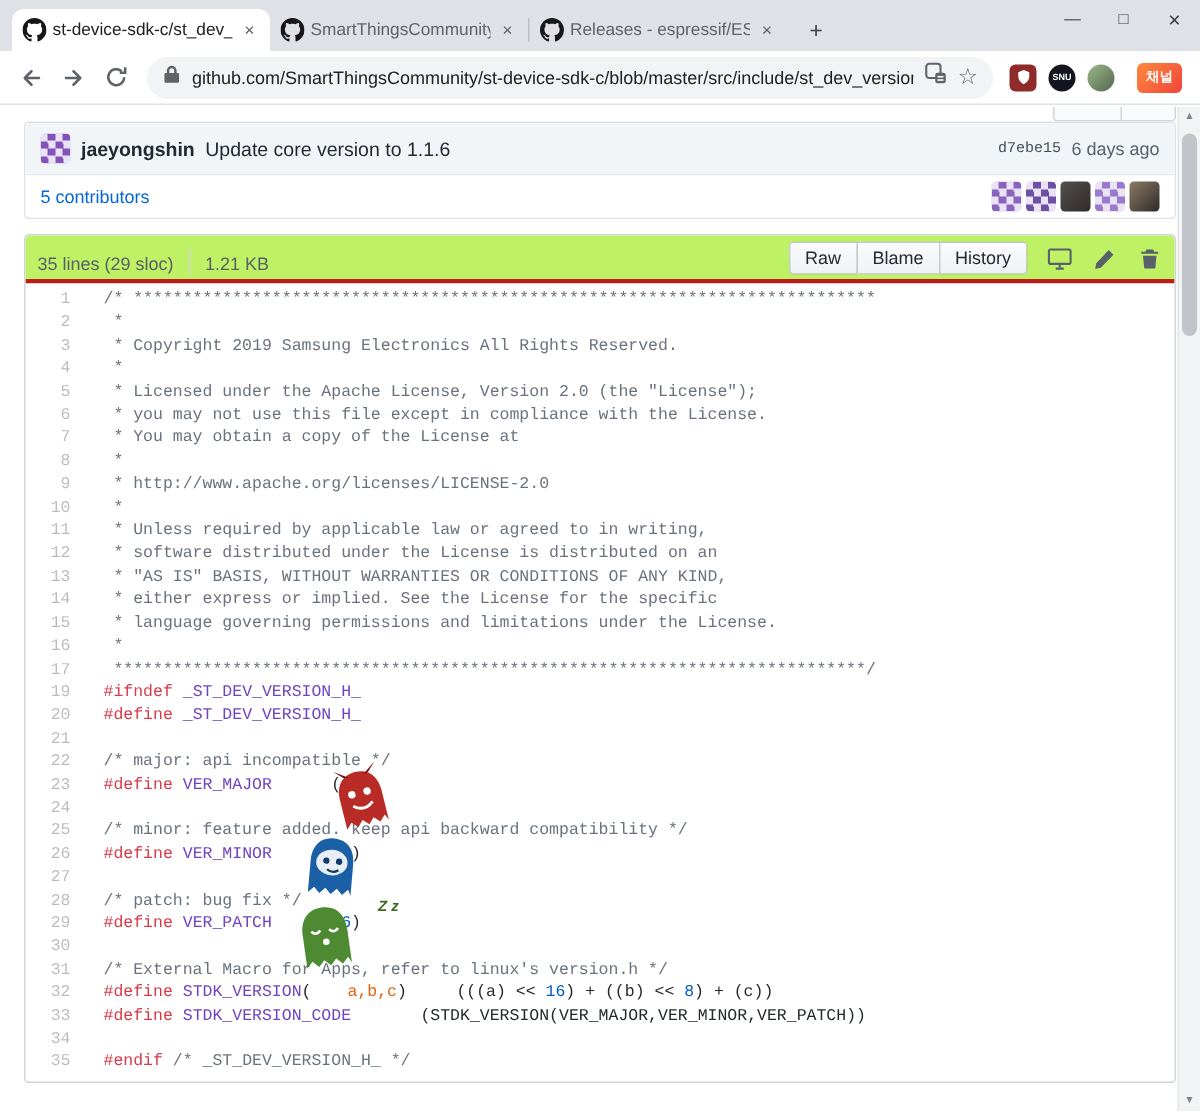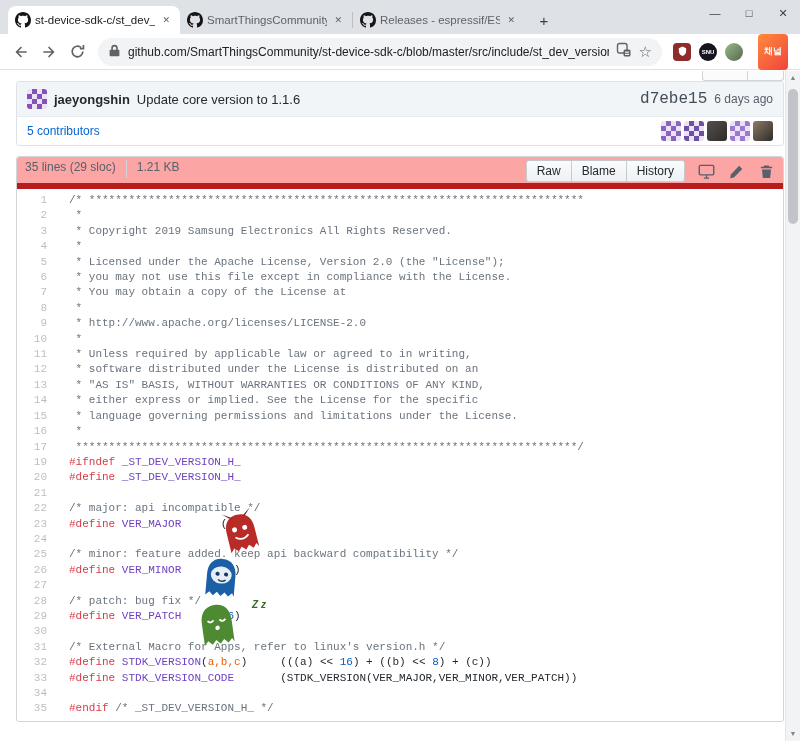--- a/index.html
+++ b/index.html
@@ -25,50 +25,50 @@
   .navbar { height:36px; background:#fff; border-bottom:1px solid #dfe1e5; display:flex; align-items:center; padding:0 8px; gap:2px; }
   .nav-icon { width:26px; height:26px; display:flex; align-items:center; justify-content:center; border-radius:50%; cursor:pointer; }
   .omnibox { flex:1; min-width:0; height:28px; background:#f1f3f4; border-radius:14px; display:flex; align-items:center;
              padding:0 10px; gap:7px; margin:0 6px; }
   .url { flex:1; min-width:0; font-size:12px; color:#202124; white-space:nowrap; overflow:hidden; }
   .star { font-size:15px; color:#5f6368; line-height:1; cursor:pointer; }
   .ext-shield { width:18px; height:18px; border-radius:4px; background:#8f2b2b; display:flex; align-items:center; justify-content:center; margin:0 3px; cursor:pointer; }
   .ext-snu { width:18px; height:18px; border-radius:50%; background:#15151f; color:#fff; font-size:6px; font-weight:bold;
              display:flex; align-items:center; justify-content:center; margin:0 3px; cursor:pointer; }
   .ext-avatar { width:18px; height:18px; border-radius:50%; background:linear-gradient(135deg,#9ab98a,#55684e); margin:0 3px; cursor:pointer; }
-  .ext-channel { min-width:30px; height:36px; padding:0 4px; border-radius:4px; margin:0 4px 0 10px;
+  .ext-channel { min-width:30px; height:20px; padding:0 4px; border-radius:4px; margin:0 4px 0 10px;
                  background:linear-gradient(135deg,#ff8a3d,#f0443b); color:#fff; font-size:9px; font-weight:bold;
                  display:flex; align-items:center; justify-content:center; cursor:pointer; }
 
   
   .page { position:absolute; top:71px; left:0; right:0; bottom:0; background:#fff; overflow:hidden; }
   .cut-fragment { position:absolute; top:0; right:16px; width:82px; height:10px; background:#fafbfc;
                   border:1px solid #d1d5da; border-top:none; border-radius:0 0 3px 3px; }
   .cut-fragment i { position:absolute; left:55%; top:0; bottom:0; width:1px; background:#d1d5da; }
 
   .commit-box { margin:10px 16px 0; border:1px solid #dfe2e5; border-radius:3px; }
   .commit-row { background:#f2f5f8; padding:7px 10px; display:flex; align-items:center; gap:7px; border-radius:3px 3px 0 0; }
   .author { font-size:13px; font-weight:bold; color:#24292e; cursor:pointer; }
   .message { font-size:13px; color:#24292e; cursor:pointer; }
   .spacer { flex:1; }
-  .hash { font-family:"Liberation Mono","DejaVu Sans Mono",monospace; font-size:16px; color:#444d56; cursor:pointer; }
+  .hash { font-family:"Liberation Mono","DejaVu Sans Mono",monospace; font-size:10px; color:#444d56; cursor:pointer; }
   .date { font-size:12px; color:#586069; }
   .contrib-row { background:#fff; padding:4px 10px; display:flex; align-items:center; border-top:1px solid #e6ebf1; border-radius:0 0 3px 3px;justify-content:space-between; }
   .contrib-link { font-size:12px; color:#0366d6; cursor:pointer; }
   .avatars { display:flex; gap:3px; margin-left:10px; }
   .c-avatar { width:20px; height:20px; border-radius:3px; display:inline-block; cursor:pointer; }
   .c-avatar.identicon { background-color:#eae3f5;
       background-image:conic-gradient(var(--c) 0 25%, transparent 0 50%, var(--c) 0 75%, transparent 0);
       background-size:10px 10px; }
   .c-avatar.photo { background:linear-gradient(135deg, var(--c), #2f2b28); }
   .commit-avatar { --c:#8450ba; }
 
   .file-box { margin:10px 16px 0; border:1px solid #d1d5da; border-radius:3px; }
-  .file-header { background:#fca5a5; border-bottom:6px solid #b91c1c; border-radius:3px 3px 0 0;
-                 padding:3px 8px; display:flex; align-items:flex-start; height:32px; }
+  .file-header { background:#bef264; border-bottom:3px solid #b91c1c; border-radius:3px 3px 0 0;
+                 padding:3px 8px; display:flex; align-items:flex-end; height:32px; }
   .file-info { font-size:12px; color:#586069; }
   .vdiv { width:1px; height:18px; background:#d1d5da; margin:0 10px; }
   .file-actions { margin-left:auto; display:flex; align-items:center; }
   .btn-group { display:flex; }
   .btn { font-family:"Liberation Sans",sans-serif; font-size:12px; color:#24292e; padding:3px 10px;
          border:1px solid rgba(27,31,35,.2); background:linear-gradient(-180deg,#fafbfc,#eff3f6 90%); cursor:pointer; }
   .btn + .btn { margin-left:-1px; }
   .btn:first-child { border-radius:3px 0 0 3px; }
   .btn:last-child { border-radius:0 3px 3px 0; }
   .hicon { width:18px; height:18px; margin-left:12px; display:flex; align-items:center; justify-content:center; cursor:pointer; }
@@ -77,21 +77,21 @@
   .code table { border-spacing:0; width:100%; font-family:"Liberation Mono","DejaVu Sans Mono",monospace;
                 font-size:11px; line-height:15.4px; }
   .code td { padding:0; vertical-align:top; }
   td.ln { width:40px; min-width:40px; text-align:right; padding-right:10px; color:rgba(27,31,35,.3); cursor:pointer;
           user-select:none; }
   td.lc { padding-left:12px; white-space:pre; color:#24292e; }
   .t-c { color:#6a737d; }
   .t-k { color:#d73a49; }
   .t-i { color:#6f42c1; }
   .t-n { color:#005cc5; }
-  .t-o { color:#e36209; }
+  .t-o { color:#e36209;margin-left:24px; }
 
   
   .ghost { position:absolute; width:40px; height:46px; z-index:5; pointer-events:none; }
   .ghost-red   { left:222px; top:438px; transform:rotate(-14deg); }
   .ghost-blue  { left:202px; top:484px; transform:rotate(5deg); }
   .ghost-green { left:196px; top:530px; transform:rotate(-8deg); }
   .ghost-zzz { position:absolute; left:252px; top:528px; font-size:10px; font-weight:bold; font-style:italic;
                color:#3c6b24; z-index:6; }
 
   

